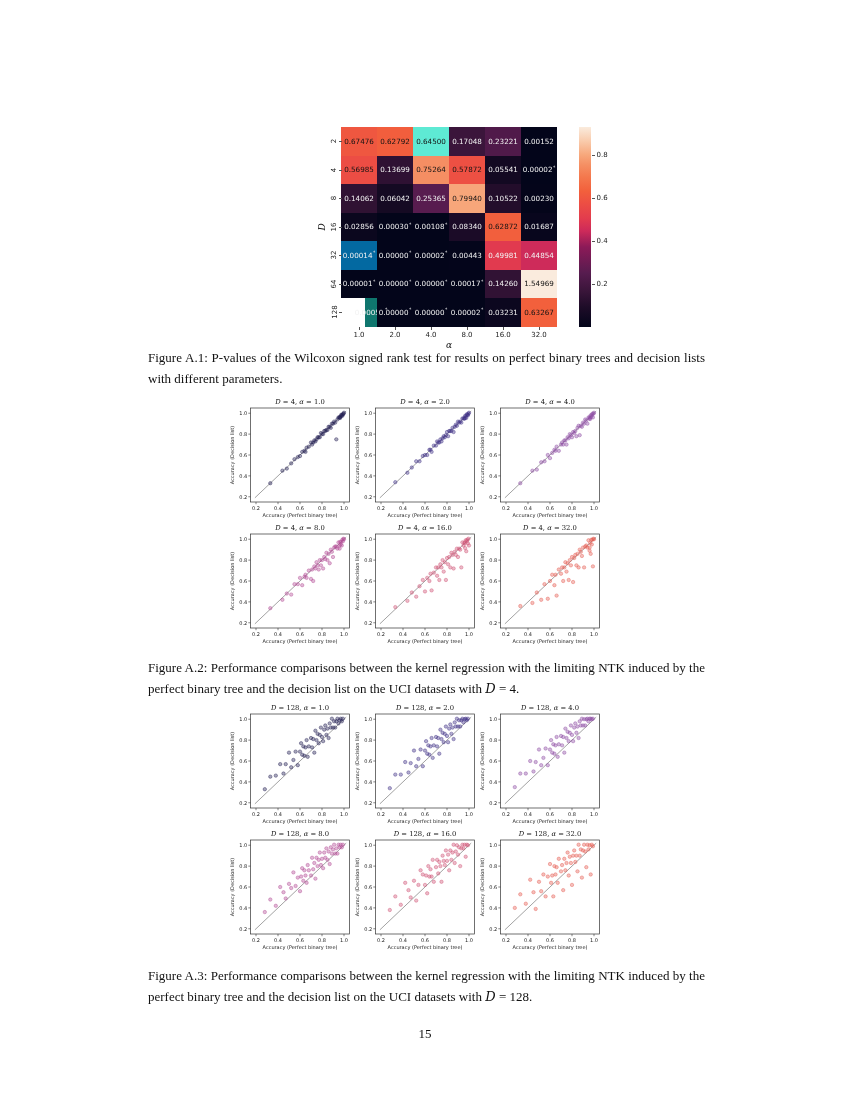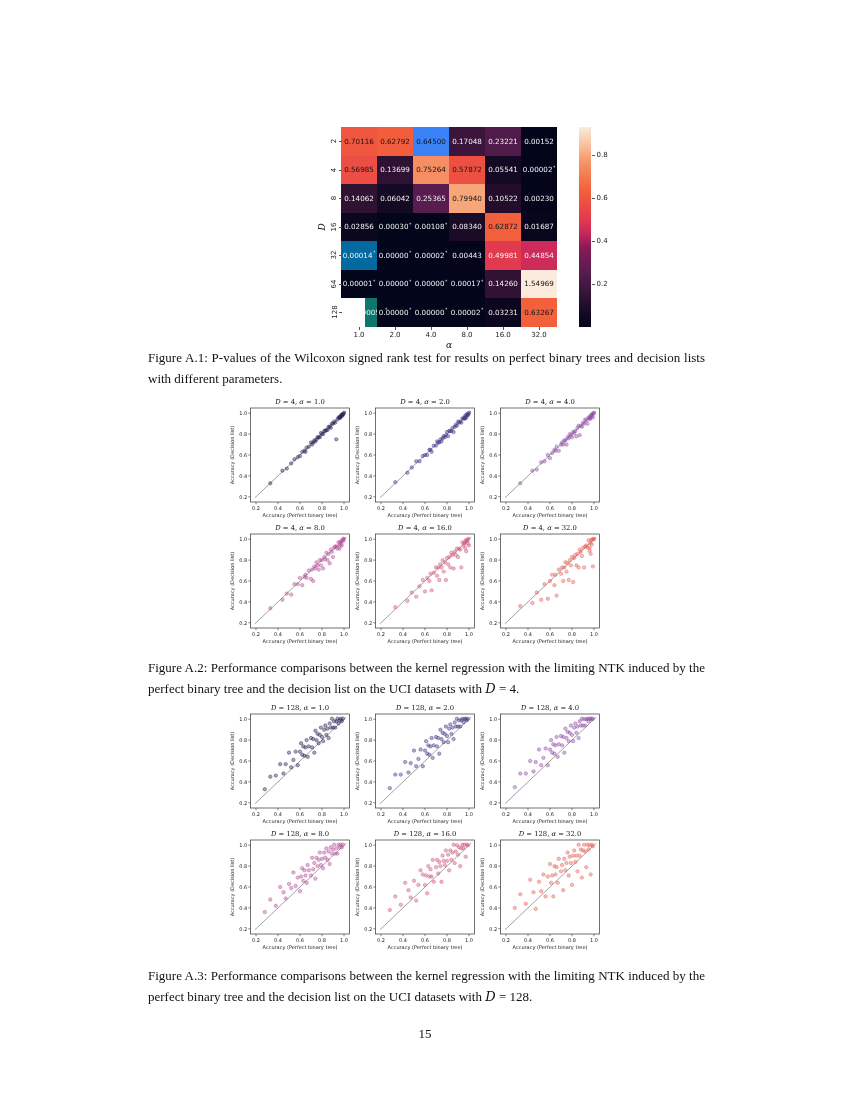--- a/index.html
+++ b/index.html
@@ -70,23 +70,23 @@
       </div>
       <div class="hm-ycell">
         <span>64</span>
       </div>
       <div class="hm-ycell">
         <span>128</span>
       </div>
     </div>
   <div class="hm-main">
     <div class="hm-grid" id="hm-grid">
-        <div class="hm-cell" style="background: rgb(239, 87, 64); color: rgb(20, 20, 20);">0.70116</div>
+        <div class="hm-cell" style="background: rgb(239, 87, 64); color: rgb(20, 20, 20);">0.67476</div>
         <div class="hm-cell" style="background: rgb(242, 94, 61); color: rgb(20, 20, 20);">0.62792</div>
-        <div class="hm-cell" style="background: #3b82f6; color: rgb(20, 20, 20);">0.64500</div>
+        <div class="hm-cell" style="background: #5eead4; color: rgb(20, 20, 20);">0.64500</div>
         <div class="hm-cell" style="background: rgb(59, 21, 59); color: rgb(242, 242, 242);">0.17048</div>
         <div class="hm-cell" style="background: rgb(80, 26, 74); color: rgb(242, 242, 242);">0.23221</div>
         <div class="hm-cell" style="background: rgb(3, 5, 26); color: rgb(242, 242, 242);">0.00152</div>
         <div class="hm-cell" style="background: rgb(236, 77, 68); color: rgb(20, 20, 20);">0.56985</div>
         <div class="hm-cell" style="background: rgb(47, 17, 51); color: rgb(242, 242, 242);">0.13699</div>
         <div class="hm-cell" style="background: rgb(245, 142, 99); color: rgb(20, 20, 20);">0.75264</div>
         <div class="hm-cell" style="background: rgb(237, 80, 67); color: rgb(20, 20, 20);">0.57872</div>
         <div class="hm-cell" style="background: rgb(19, 9, 34); color: rgb(242, 242, 242);">0.05541</div>
         <div class="hm-cell" style="background: rgb(3, 5, 26); color: rgb(242, 242, 242);">
           <span>0.00002</span>

